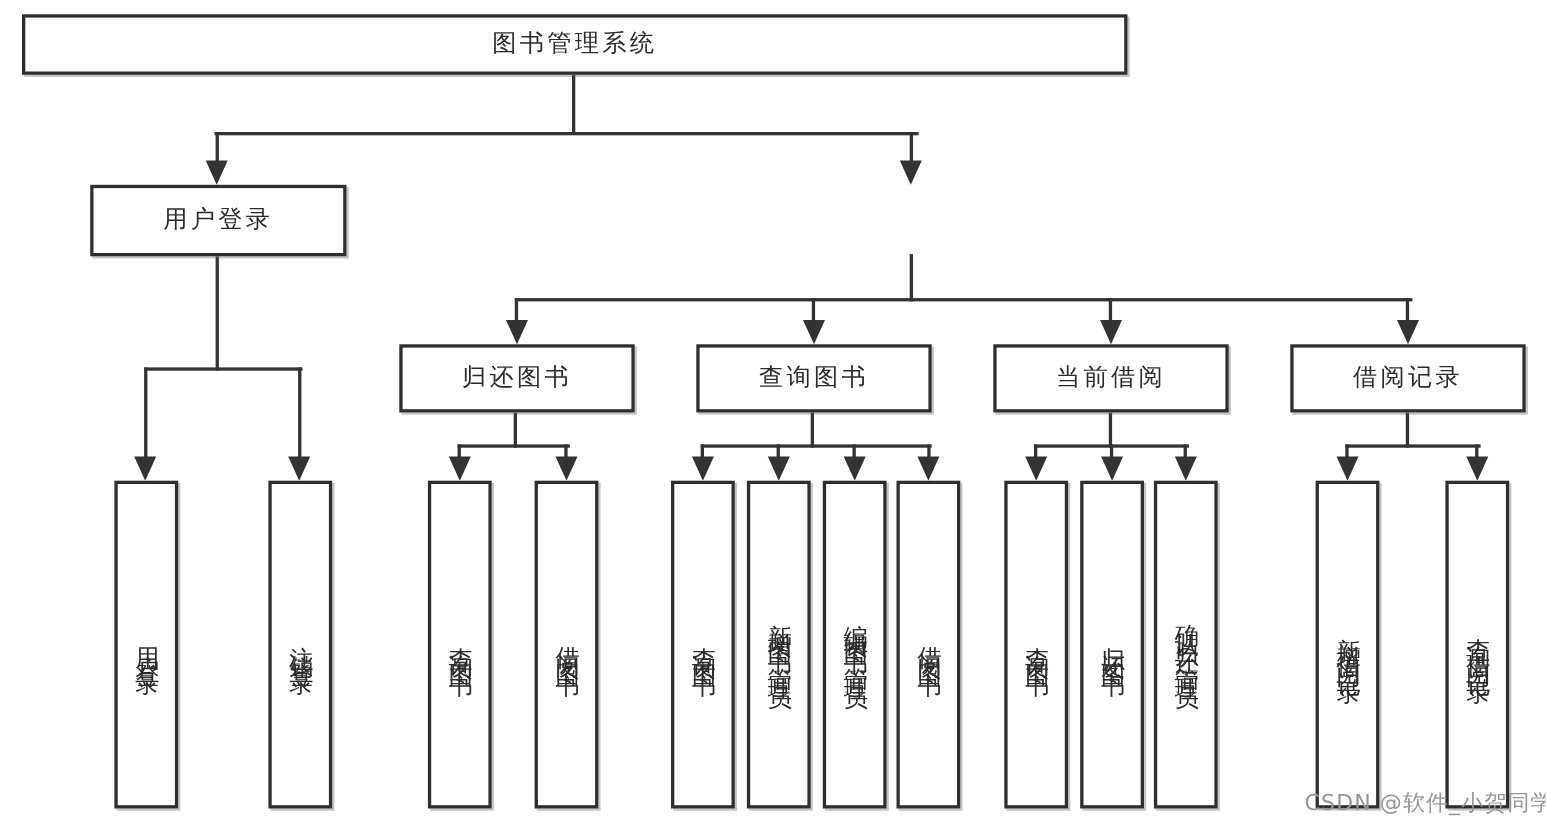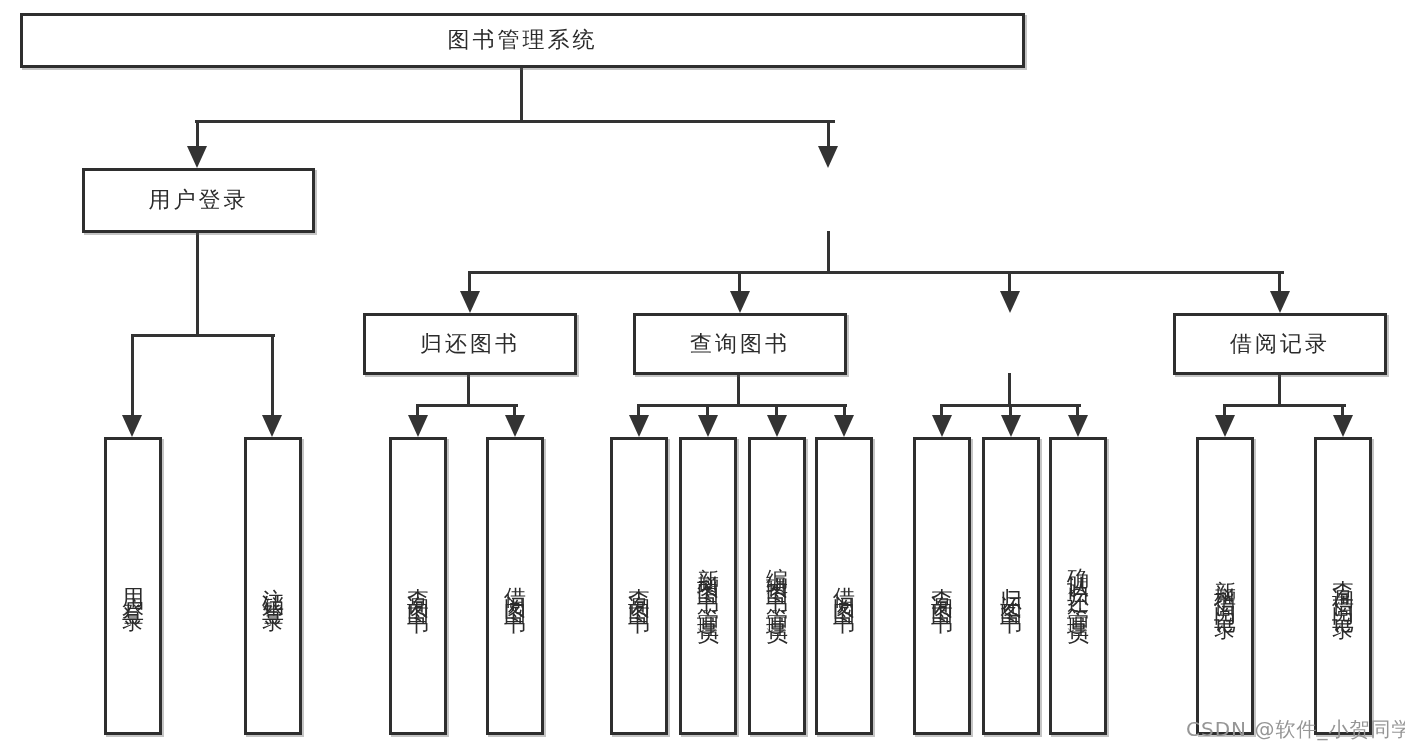--- a/index.html
+++ b/index.html
@@ -111,20 +111,23 @@
     <div class="ln" style="left:1278px;top:271px;width:3px;height:22px;"></div>
     <div class="arrow" style="left:1270px;top:291px;"></div>
   </div>
 
   <div class="node h" style="left:363px;top:313px;width:214px;height:62px;">
     <span class="lbl">归还图书</span>
   </div>
   <div class="node h" style="left:633px;top:313px;width:214px;height:62px;">
     <span class="lbl">查询图书</span>
   </div>
+  <div class="node h" style="left:903px;top:313px;width:214px;height:62px;">
+    <span class="lbl">当前借阅</span>
+  </div>
   <div class="node h" style="left:1173px;top:313px;width:214px;height:62px;">
     <span class="lbl">借阅记录</span>
   </div>
 
   <div>
     <div class="ln" style="left:467px;top:373px;width:3px;height:34px;"></div>
     <div class="ln" style="left:416px;top:404px;width:102px;height:3px;"></div>
     <div class="ln" style="left:416px;top:404px;width:3px;height:14px;"></div>
     <div class="arrow" style="left:408px;top:415px;"></div>
     <div class="ln" style="left:513px;top:404px;width:3px;height:14px;"></div>

